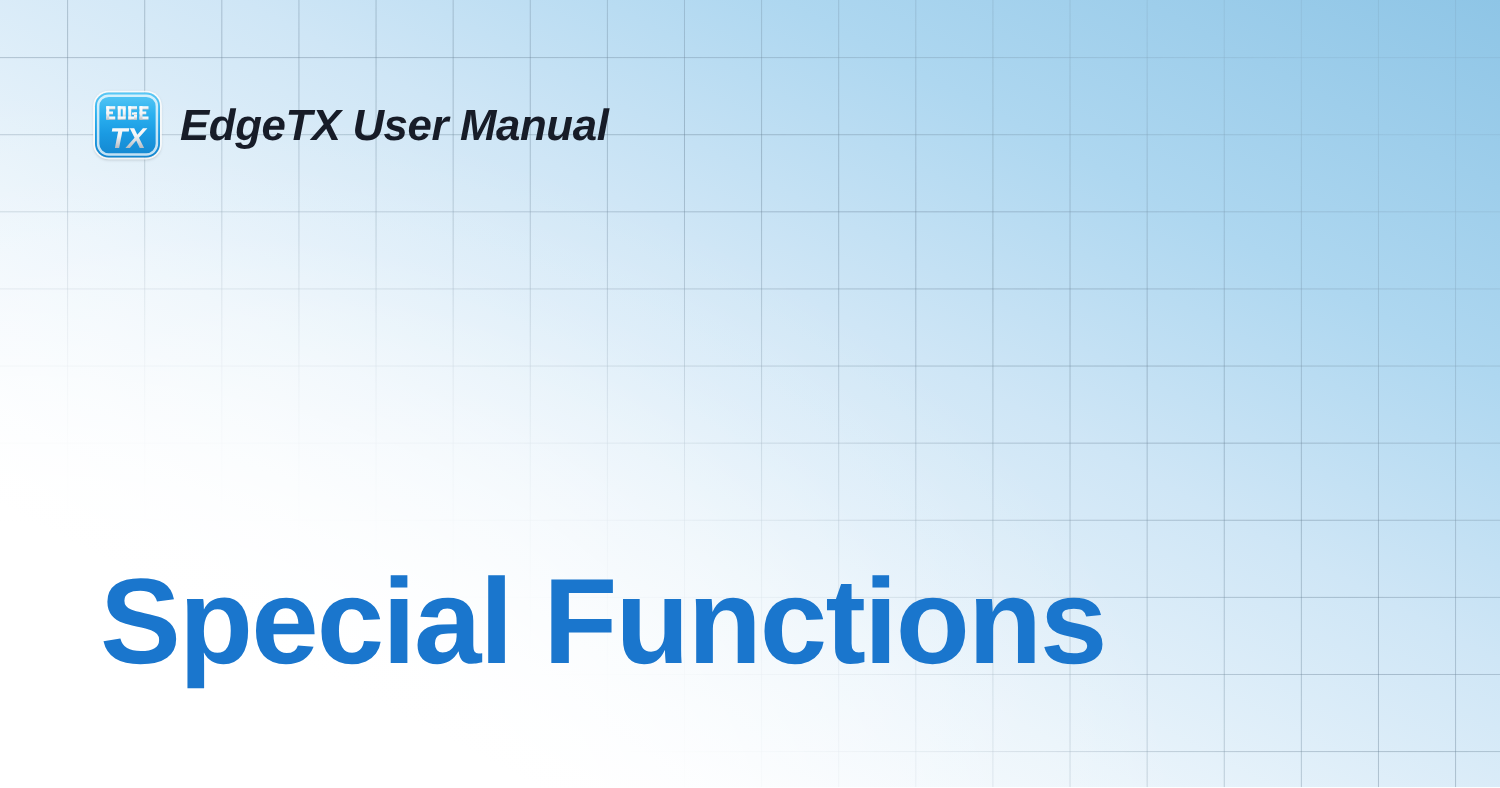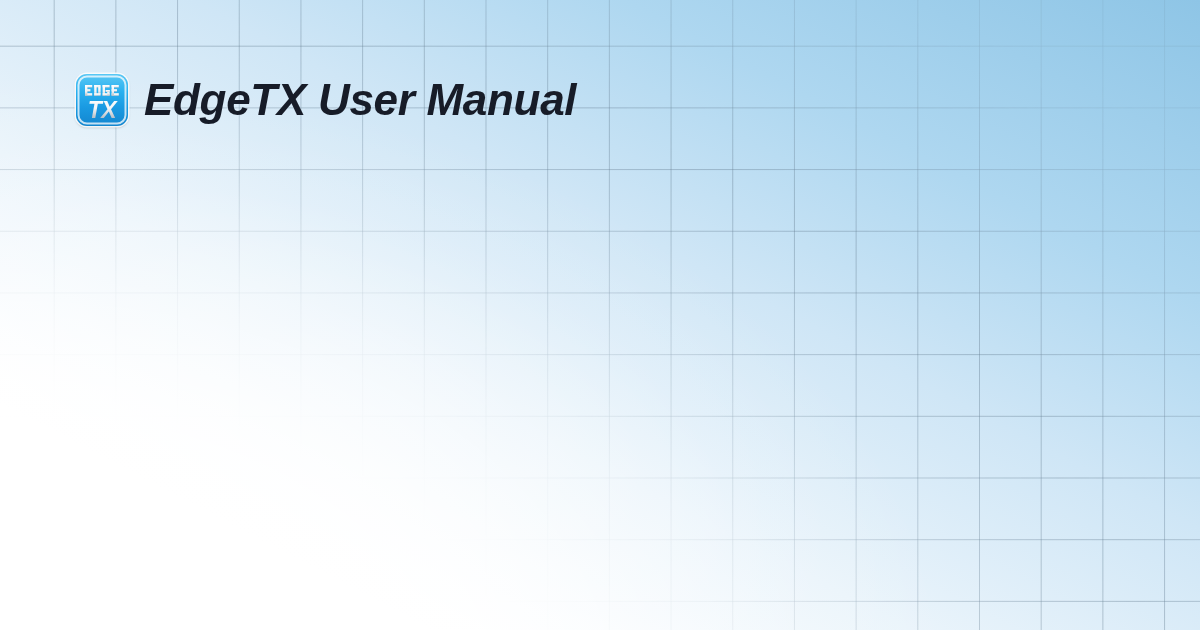--- a/index.html
+++ b/index.html
@@ -88,21 +88,21 @@
     border-radius: 11px;
     background: linear-gradient(to bottom, #5ac8f5 0%, #2ab0ef 34%, #1a9ae2 64%, #1486cf 100%);
     box-shadow: 0 0 0 1.5px rgba(255,255,255,0.85),
                 0 1px 3px rgba(0,0,0,0.35);
     overflow: hidden;
     flex: 0 0 auto;
   }
   .logo svg { display: block; width: 52px; height: 52px; }
 
   .header-title {
-    font-size: 44px;
+    font-size: 35px;
     font-weight: bold;
     color: #171c28;
     letter-spacing: -0.3px;
     white-space: nowrap;
     line-height: 1;
   }
 
   
   .main-title {
     position: absolute;
@@ -169,14 +169,15 @@
           <rect x="35.6" y="11" width="2.4" height="10.8"></rect>
         </g>
 
         <text x="26" y="44" text-anchor="middle" font-family="Liberation Sans, sans-serif" font-size="23" font-weight="bold" letter-spacing="-0.5" fill="url(#txgrad)">TX</text>
       </svg>
     </div>
 
     <div class="header-title">EdgeTX User Manual</div>
   </div>
 
+  <div class="main-title">Special Functions</div>
 
 </div>
 
 </body></html>

